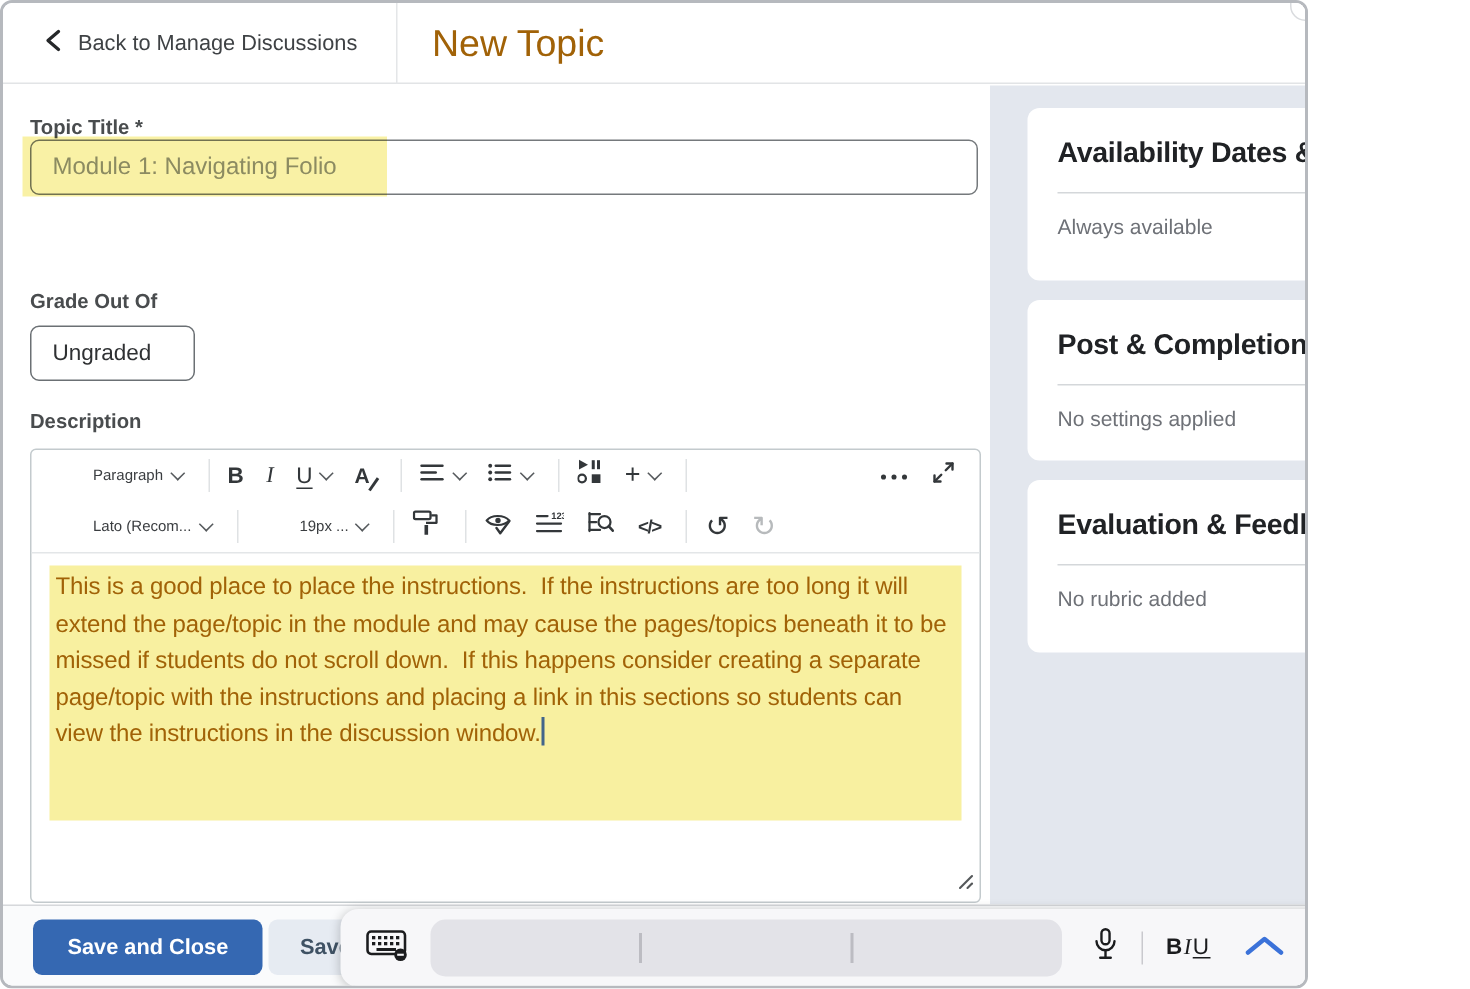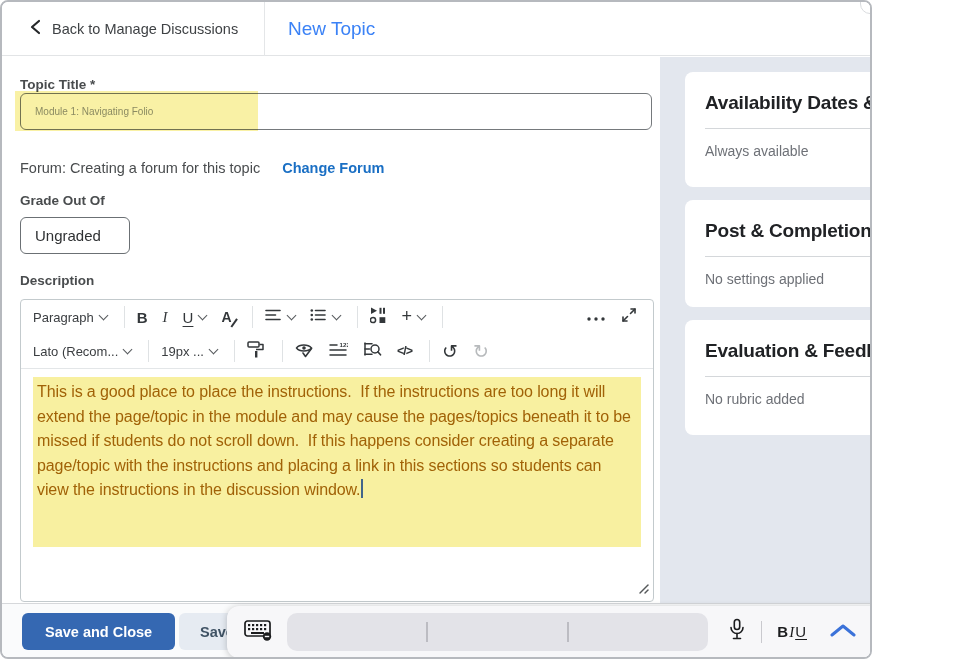--- a/index.html
+++ b/index.html
@@ -4,40 +4,40 @@
 <style>
   * { margin:0; padding:0; box-sizing:border-box; }
   html,body { width:980px; height:659px; background:#fff; font-family:"Liberation Sans", sans-serif; }
   .frame { position:relative; width:872px; height:659px; border:2px solid #b6b9be; border-radius:8px; background:#fff; overflow:hidden; }
 
   
   .header { position:absolute; left:0; top:0; width:100%; height:54px; background:#fff; border-bottom:1px solid #e2e4e6; z-index:5; }
   .back-btn { position:absolute; left:28px; top:0; height:54px; display:flex; align-items:center; gap:11px; cursor:pointer; }
   .back-label { font-size:14.5px; color:#3f4245; }
   .header-div { position:absolute; left:262px; top:0; width:1px; height:54px; background:#e4e6e8; }
-  .page-title { position:absolute; left:286px; top:0; height:54px; display:flex; align-items:center; font-size:19px; color:#3b82f6; }
+  .page-title { position:absolute; left:286px; top:0; height:54px; display:flex; align-items:center; font-size:25px; color:#a16207; }
   .peek-dropdown { position:absolute; left:858px; top:-13px; width:112px; height:25px; background:#fff; border:1.5px solid #d9dbde; border-radius:10px; z-index:6; }
   .peek-caret { position:absolute; left:36px; bottom:3px; width:0; height:0; border-left:6px solid transparent; border-right:6px solid transparent; border-top:7px solid #3c3f41; }
 
   
   .main { position:absolute; left:0; top:55px; width:658px; height:546px; background:#fff; }
   .fld-label { position:absolute; left:18px; font-size:13.5px; font-weight:700; color:#494c4e; }
-  .title-input { position:absolute; left:18px; top:36px; width:632px; height:37px; border:1px solid #75797c; border-radius:6px; padding:0 14px; font-size:10px; color:#8f9396; background:#fff; font-family:"Liberation Sans",sans-serif; }
+  .title-input { position:absolute; left:18px; top:36px; width:632px; height:37px; border:1px solid #75797c; border-radius:6px; padding:0 14px; font-size:16px; color:#8f9396; background:#fff; font-family:"Liberation Sans",sans-serif; }
   .title-highlight { position:absolute; left:13px; top:34px; width:243px; height:40px; background:#f5e96e; opacity:.62; mix-blend-mode:multiply; pointer-events:none; z-index:2; }
   .forum-row { position:absolute; left:18px; top:103px; display:flex; align-items:center; gap:22px; }
   .forum-text { font-size:14.5px; color:#494c4e; }
   .change-forum { font-size:14.5px; font-weight:600; color:#1a6fc4; cursor:pointer; }
   .grade-box { position:absolute; left:18px; top:160px; width:110px; height:37px; border:1px solid #6b7074; border-radius:6px; background:#fff; display:flex; align-items:center; padding-left:14px; font-size:15px; color:#2f3133; font-family:Liberation Sans, sans-serif; }
 
   
   .editor { position:absolute; left:18px; top:242px; width:634px; height:303px; border:1px solid #c3cacd; border-radius:4px; background:#fff; }
   .toolbar { border-bottom:1px solid #e3e6e8; }
   .tb-row { display:flex; align-items:center; height:34px; padding:0 12px; }
   .tb-btn { display:flex; align-items:center; gap:6px; color:#33373a; cursor:pointer; margin-right:15px; white-space:nowrap; }
-  .tb-text { font-size:13px; color:#3a3d40; }
+  .tb-text { font-size:10px; color:#3a3d40;margin-left:29px; }
   .chev { width:7px; height:7px; border-right:1.6px solid #565a5d; border-bottom:1.6px solid #565a5d; transform:rotate(45deg); margin-top:-4px; }
   .tb-div { width:1px; height:22px; background:#dfe2e4; margin:0 12px 0 2px; flex:none; }
   .glyph-b { font-size:15px; font-weight:700; }
   .glyph-i { font-size:15px; font-style:italic; font-family:"Liberation Serif",serif; }
   .glyph-u { font-size:15px; text-decoration:underline; text-underline-offset:3px; }
   .glyph-a { font-size:14px; font-weight:700; position:relative; }
   .glyph-a::after { content:""; position:absolute; right:-7px; bottom:1px; width:10px; height:1.6px; background:#33373a; transform:rotate(-55deg); }
   .glyph-plus { font-size:18px; font-weight:400; margin-top:-2px; }
   .glyph-code { font-size:12.5px; font-weight:700; letter-spacing:-1px; }
   .glyph-undo { font-size:19px; line-height:1; }
@@ -97,24 +97,20 @@
     <div class="peek-dropdown">
       <span class="peek-caret"></span>
     </div>
   </div>
 
   <div class="main">
     <div class="fld-label" style="top:20px;">Topic Title *</div>
     <input class="title-input" type="text" value="Module 1: Navigating Folio" style="">
     <div class="title-highlight"></div>
 
-    <div class="forum-row">
-      <span class="forum-text">Forum: Creating a forum for this topic</span>
-      <span class="change-forum">Change Forum</span>
-    </div>
 
     <div class="fld-label" style="top:136px;">Grade Out Of</div>
     <button class="grade-box">Ungraded</button>
 
     <div class="fld-label" style="top:216px;">Description</div>
 
     <div class="editor">
       <div class="toolbar">
 
         <div class="tb-row">

